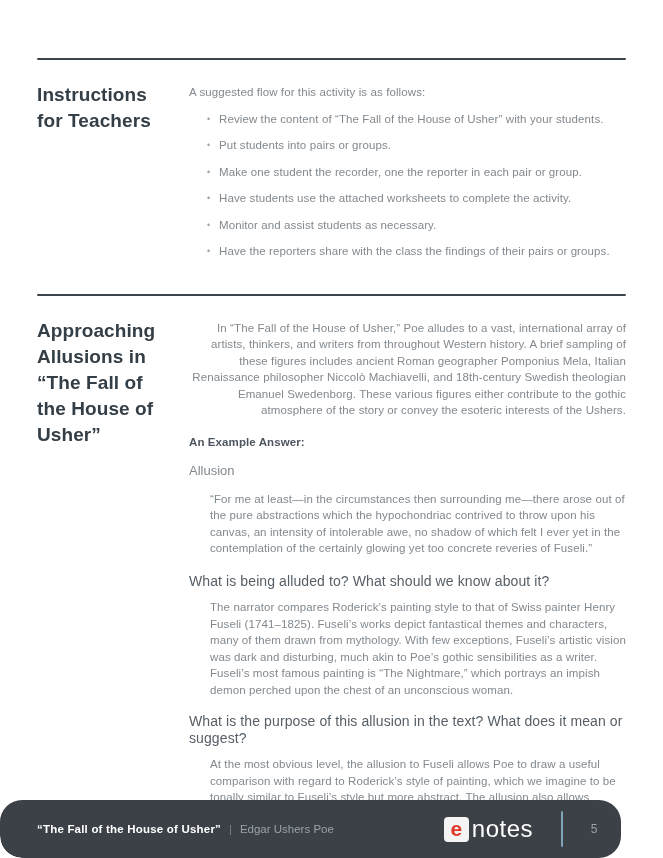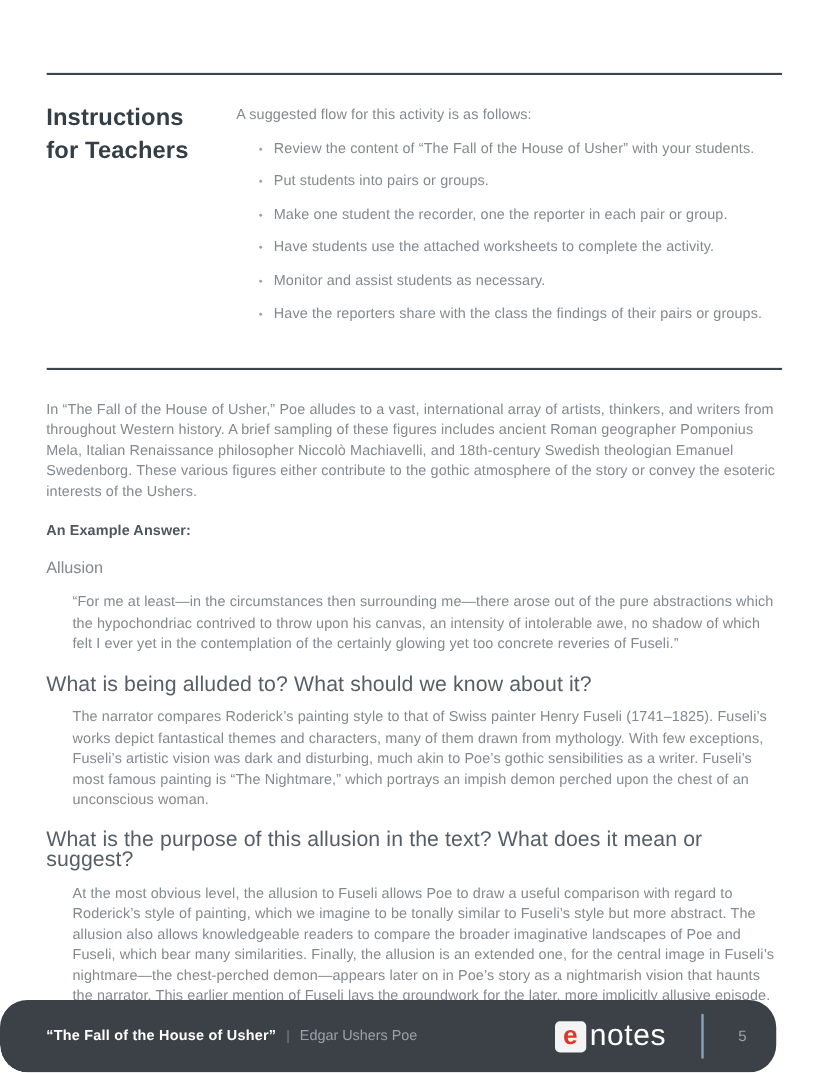--- a/index.html
+++ b/index.html
@@ -74,21 +74,21 @@
   ul.bullet-list li::before {
     content: "•";
     position: absolute;
     left: 0;
     top: 0;
     font-size: 9px;
     line-height: 17px;
     color: #9aa1a7;
   }
 
-  .para { margin-bottom: 16px; }
+  .para { margin-bottom: 16px; text-align: right; }
 
   .example-label {
     font-size: 11.5px;
     font-weight: bold;
     color: #4e575f;
     margin-top: 17px;
     margin-bottom: 15px;
     letter-spacing: 0.1px;
   }
 
@@ -97,21 +97,21 @@
     color: #82898f;
     margin-bottom: 13px;
   }
 
   .quote-block {
     padding-left: 21px;
     margin-bottom: 16px;
   }
 
   .question {
-    font-size: 17px;
+    font-size: 14px;
     line-height: 16.5px;
     color: #565f67;
     margin-bottom: 10px;
     letter-spacing: 0.1px;
   }
 
   .answer {
     padding-left: 21px;
     margin-bottom: 15px;
   }
@@ -219,20 +219,23 @@
           <li>Have students use the attached worksheets to complete the activity.</li>
           <li>Monitor and assist students as necessary.</li>
           <li>Have the reporters share with the class the findings of their pairs or groups.</li>
         </ul>
       </div>
     </div>
 
     <hr class="rule rule-mid">
 
     <div class="section-row">
+      <div class="left-col">
+        <div class="section-heading">Approaching Allusions in “The Fall of the House of Usher”</div>
+      </div>
       <div class="right-col">
         <p class="body-text para">In “The Fall of the House of Usher,” Poe alludes to a vast, international array of artists, thinkers, and writers from throughout Western history. A brief sampling of these figures includes ancient Roman geographer Pomponius Mela, Italian Renaissance philosopher Niccolò Machiavelli, and 18th-century Swedish theologian Emanuel Swedenborg. These various figures either contribute to the gothic atmosphere of the story or convey the esoteric interests of the Ushers.</p>
 
         <p class="example-label">An Example Answer:</p>
 
         <p class="allusion-label">Allusion</p>
 
         <p class="body-text quote-block">“For me at least—in the circumstances then surrounding me—there arose out of the pure abstractions which the hypochondriac contrived to throw upon his canvas, an intensity of intolerable awe, no shadow of which felt I ever yet in the contemplation of the certainly glowing yet too concrete reveries of Fuseli.”</p>
 
         <p class="question">What is being alluded to? What should we know about it?</p>

